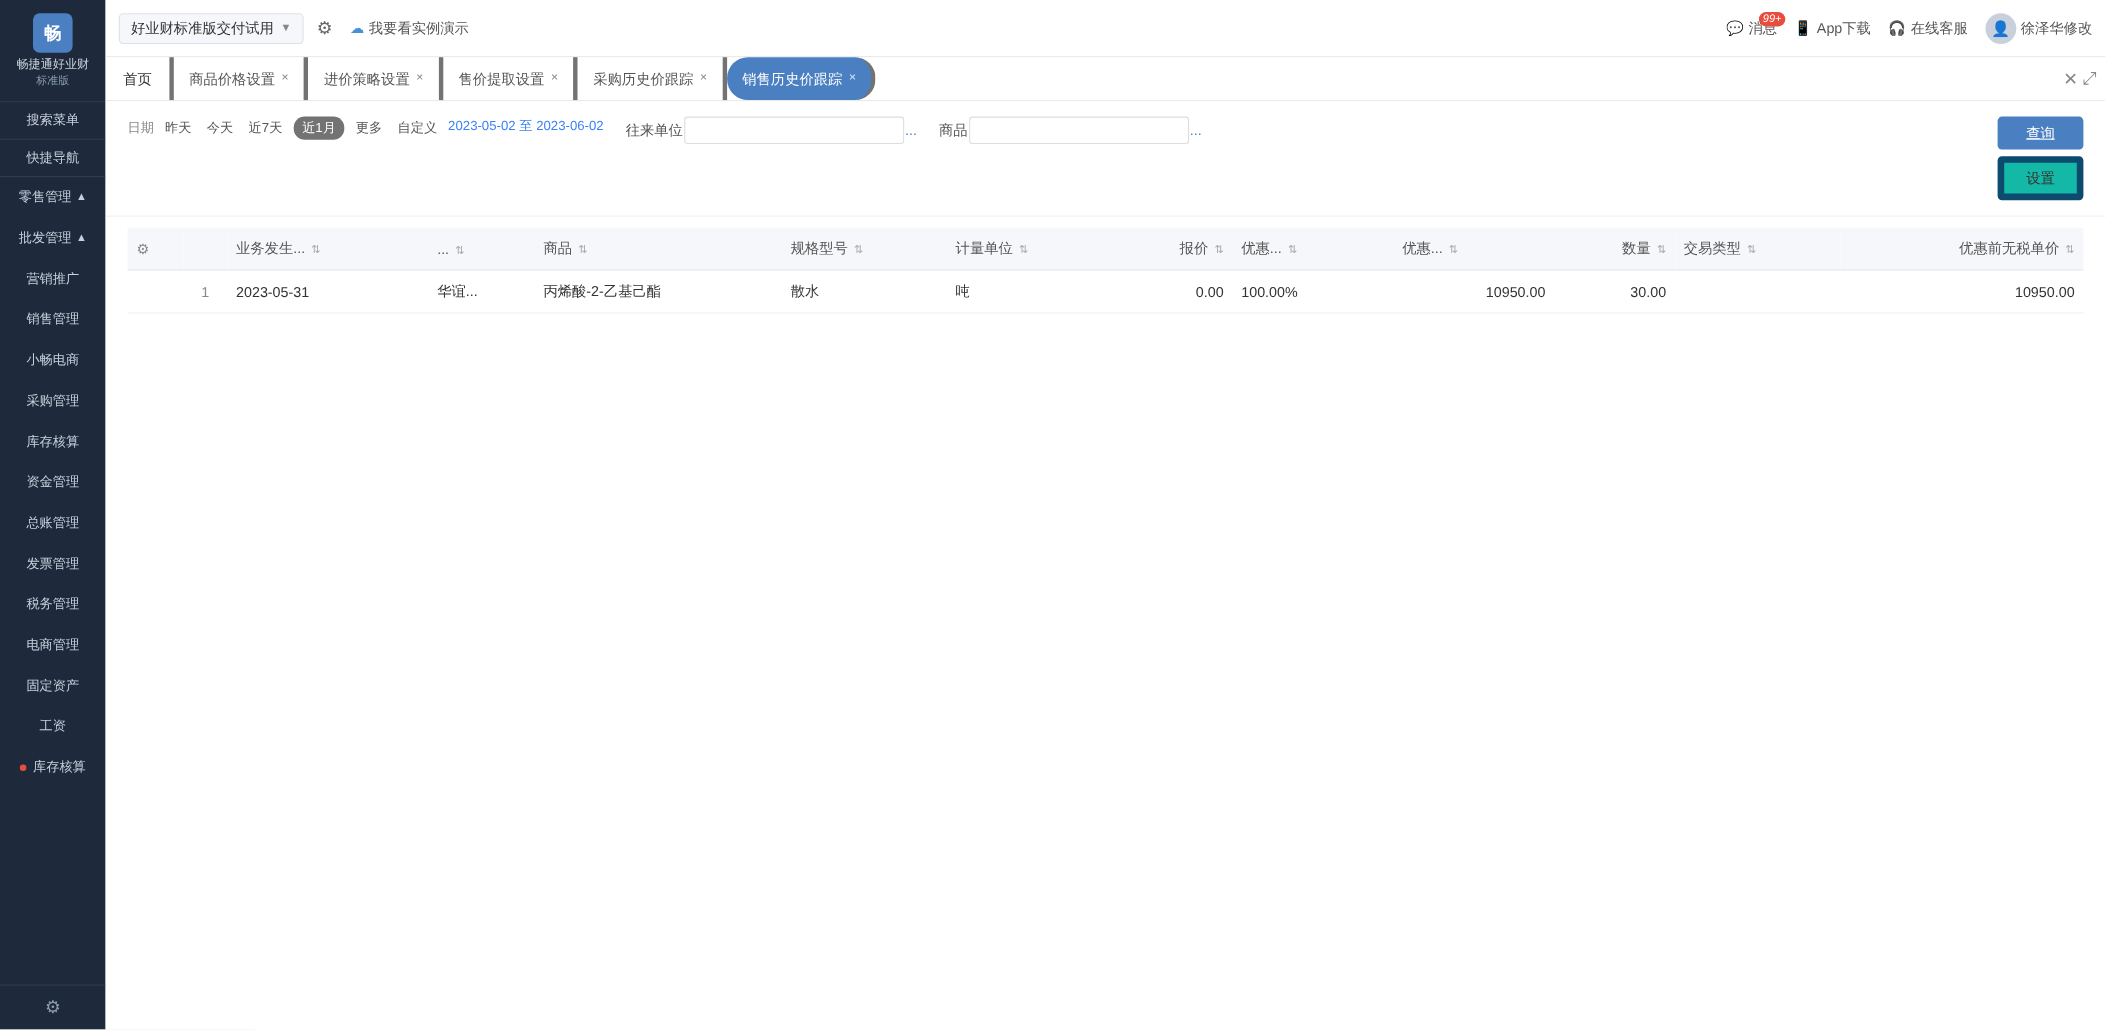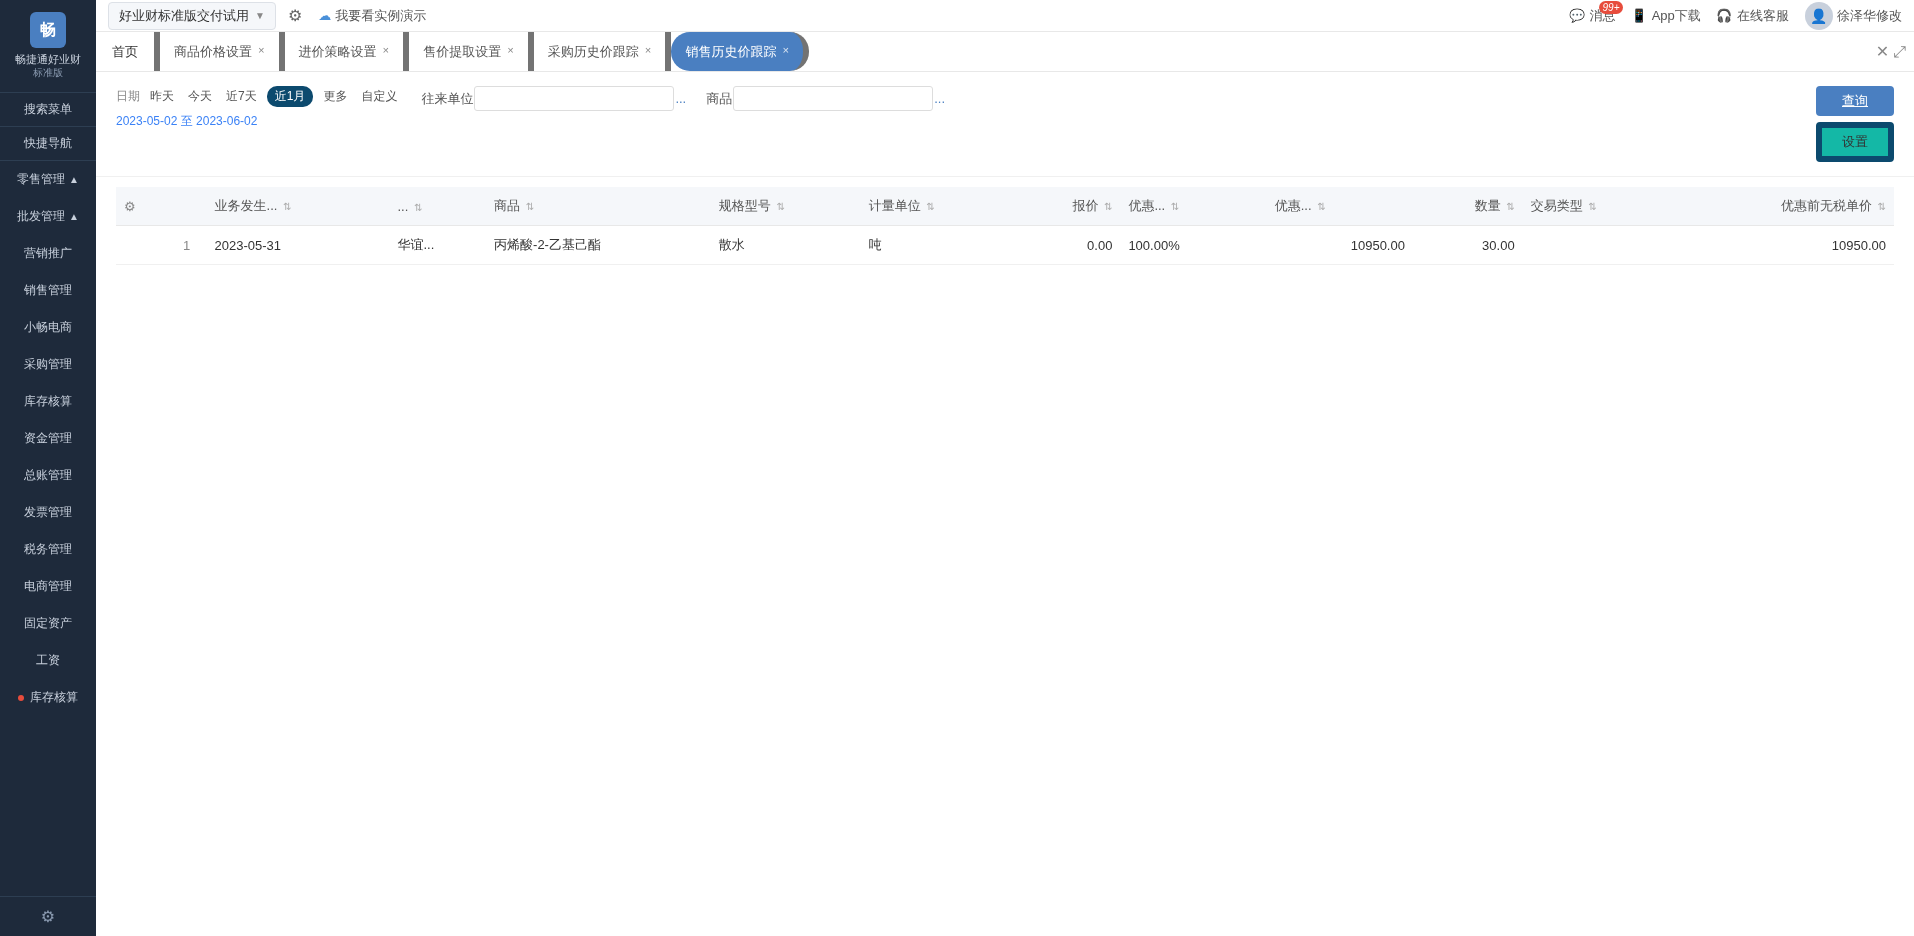--- a/index.html
+++ b/index.html
@@ -84,21 +84,21 @@
       display: flex;
       flex-direction: column;
       height: 100%;
       overflow: hidden;
       background: #f0f2f5;
     }
 
     
     .topbar {
       background: #fff;
-      height: 32px;
+      height: 52px;
       display: flex;
       align-items: center;
       padding: 0 12px;
       border-bottom: 1px solid #e8e8e8;
       gap: 12px;
       flex-shrink: 0;
     }
     .topbar-selector {
       display: flex;
       align-items: center;
@@ -150,25 +150,24 @@
       border-bottom: 1px solid #e8e8e8;
       flex-shrink: 0;
       height: 40px;
     }
     .tab {
       display: flex; align-items: center; gap: 6px;
       padding: 0 14px;
       height: 100%;
       font-size: 13px;
       color: #555;
-      border-right: 6px solid #737373;
+      border-right: 4px solid #737373;
       cursor: pointer;
       white-space: nowrap;
       position: relative;
-      font-family: Liberation Mono, monospace;
     }
     .tab.home { padding: 0 16px; color: #333; font-weight: 500; }
     .tab.active {
       background: #4a7fc1; color: #fff; border-radius: 19px;
     }
     .tab .close-x {
       font-size: 11px; color: #888; cursor: pointer; line-height: 1;
     }
     .tab.active .close-x { color: rgba(255,255,255,0.8); }
     .tabs-actions {
@@ -218,34 +217,34 @@
     
     .filter-bar {
       padding: 14px 20px;
       display: flex;
       align-items: flex-start;
       gap: 20px;
       border-bottom: 1px solid #f0f0f0;
     }
     .filter-group {
       display: flex;
-      flex-direction: column;
+      flex-direction: row;
       gap: 6px;
     }
     .filter-label {
       font-size: 12px; color: #888;
     }
     .filter-date-options {
       display: flex; align-items: center; gap: 6px;
     }
     .date-option {
       font-size: 12px; color: #555; cursor: pointer; padding: 2px 4px;
     }
     .date-option.active {
-      background: #0c4a6e; color: white; border-radius: 10px; padding: 2px 8px;
+      background: #737373; color: white; border-radius: 10px; padding: 2px 8px;
     }
     .date-range {
       font-size: 12px; color: #3b82f6;
     }
     .filter-input-group {
       display: flex; flex-direction: column; gap: 4px;
     }
     .filter-input {
       display: flex; align-items: center; gap: 1px;
     }

